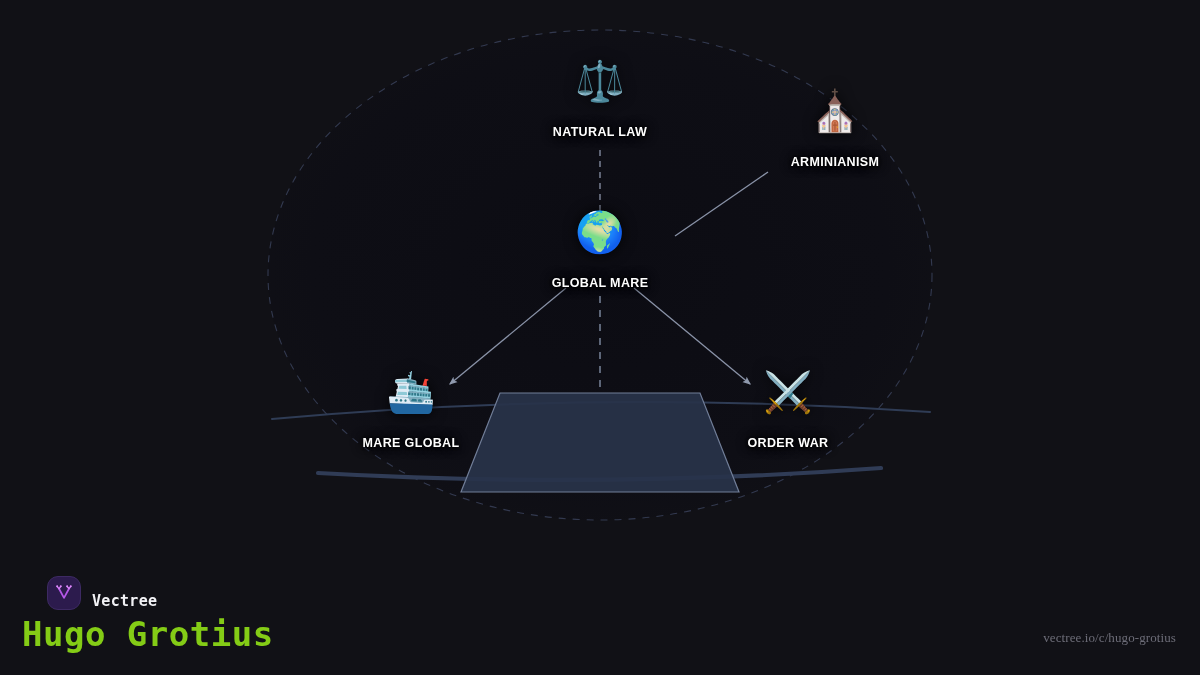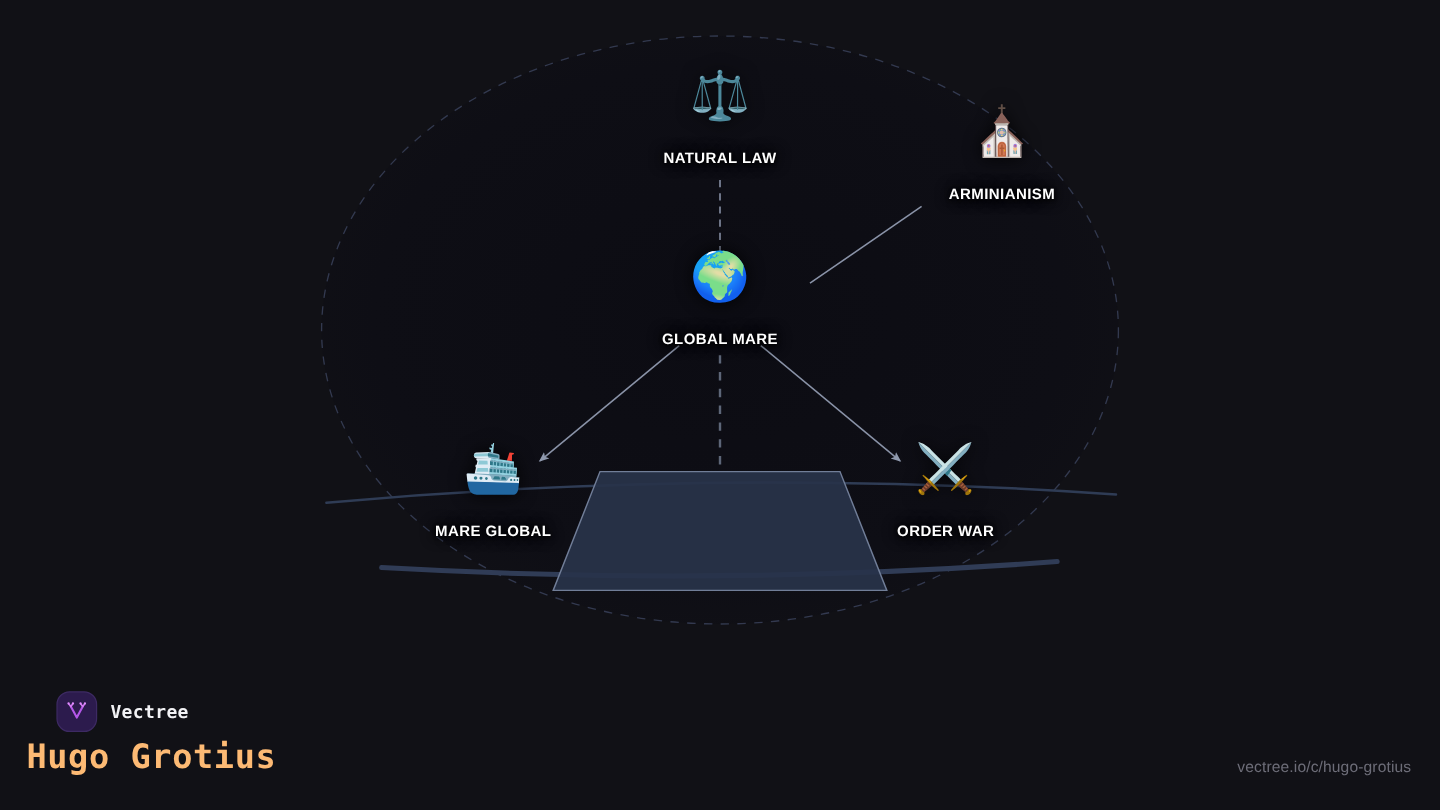--- a/index.html
+++ b/index.html
@@ -54,50 +54,50 @@
 
   
   #footer {
     position:absolute;
     left:0; bottom:0;
     width:1200px; height:115px;
   }
   #brand {
     position:absolute;
     left:24px; top:16px;
-    display:flex; align-items:center; gap:11px;padding-left:23px;
+    display:flex; align-items:flex-end; gap:11px;padding-left:23px;
   }
   #brand .mark {
     width:34px; height:34px;
     border-radius:11px;
     background:#2c1b4d;
     border:1px solid #3d2a63;
     display:flex; align-items:center; justify-content:center;
     flex:0 0 auto;
   }
   #brand .wordmark {
     font-family:"DejaVu Sans Mono","Liberation Mono",monospace;
     font-size:15px;
     font-weight:bold;
     color:#f2f2f5;
     letter-spacing:.3px;
   }
   #page-title {
     position:absolute;
     left:22px; top:54px;
     font-family:"DejaVu Sans Mono","Liberation Mono",monospace;
-    font-size:28px;
+    font-size:34px;
     font-weight:bold;
     letter-spacing:.5px;
-    color:#fdba74;
+    color:#84cc16;
   }
   #page-url {
     position:absolute;
     right:24px; bottom:29px;
-    font-family:Liberation Sans, sans-serif;
+    font-family:Liberation Serif, serif;
     font-size:13px;
     color:#6d6d78;
     letter-spacing:.1px;
   }
 </style>
 </head>
 <body>
 
 <div id="stage">
 

